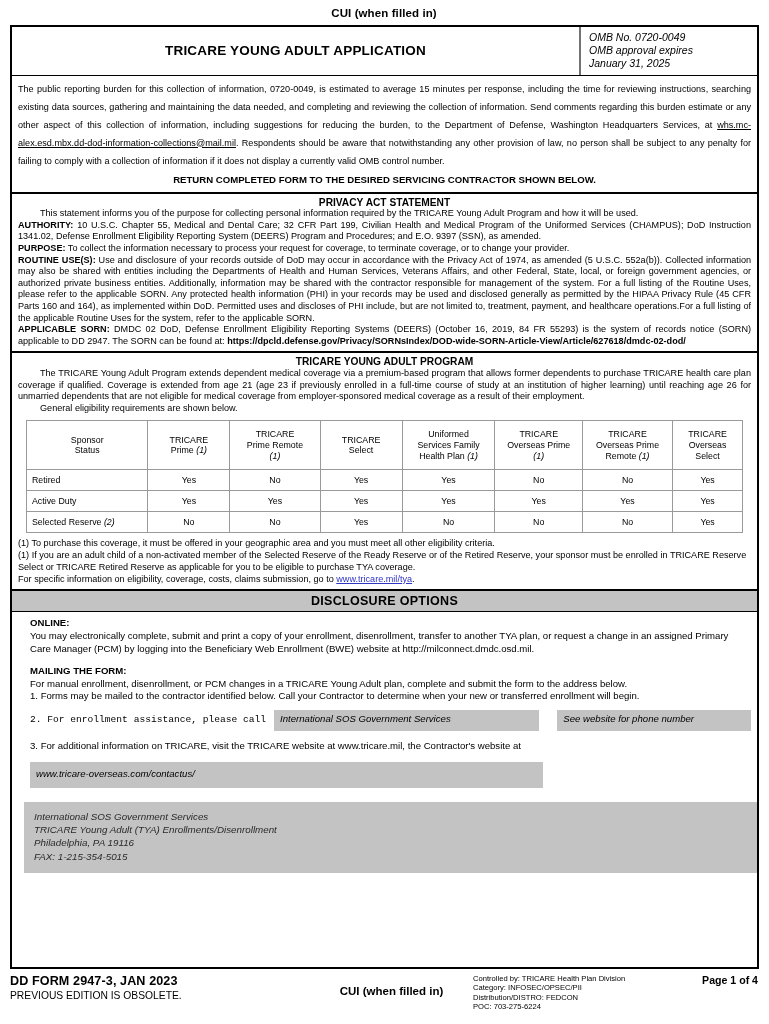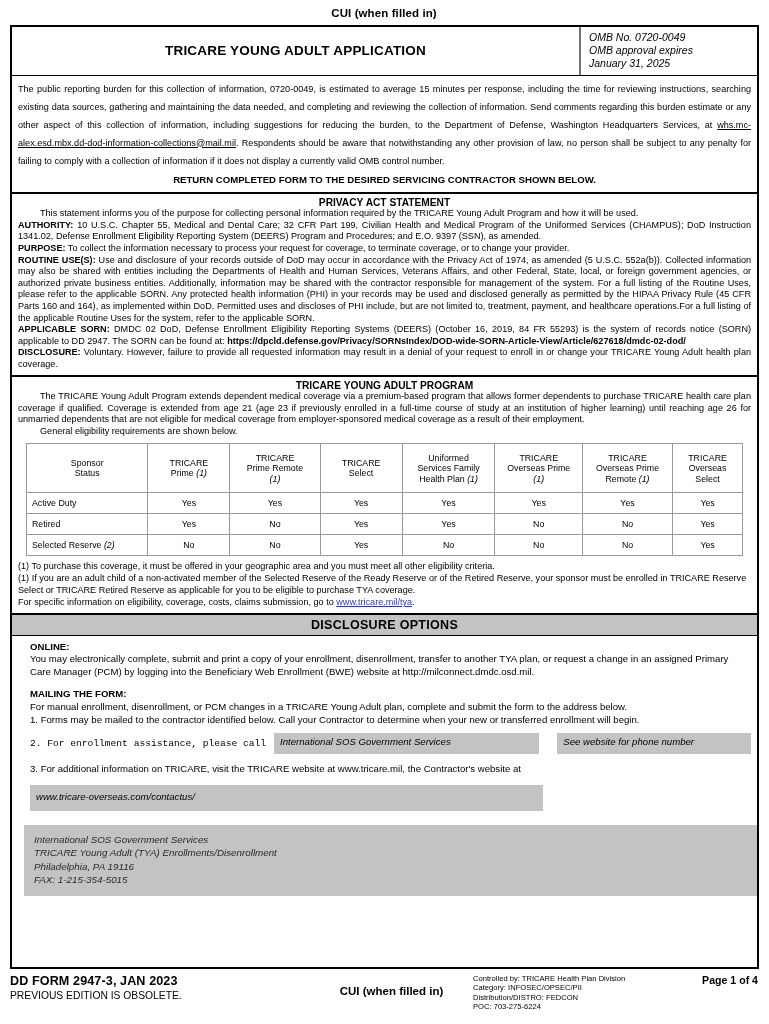--- a/index.html
+++ b/index.html
@@ -287,21 +287,20 @@
       <div class="return-line">RETURN COMPLETED FORM TO THE DESIRED SERVICING CONTRACTOR SHOWN BELOW.</div>
     </div>
 
     <div class="privacy">
       <div class="sec-head">PRIVACY ACT STATEMENT</div>
       <p class="indent">This statement informs you of the purpose for collecting personal information required by the TRICARE Young Adult Program and how it will be used.</p>
       <p><span class="b">AUTHORITY:</span><span> 10 U.S.C. Chapter 55, Medical and Dental Care; 32 CFR Part 199, Civilian Health and Medical Program of the Uniformed Services (CHAMPUS); DoD Instruction 1341.02, Defense Enrollment Eligibility Reporting System (DEERS) Program and Procedures; and E.O. 9397 (SSN), as amended.</span></p>
       <p><span class="b">PURPOSE:</span><span> To collect the information necessary to process your request for coverage, to terminate coverage, or to change your provider.</span></p>
       <p><span class="b">ROUTINE USE(S):</span><span> Use and disclosure of your records outside of DoD may occur in accordance with the Privacy Act of 1974, as amended (5 U.S.C. 552a(b)). Collected information may also be shared with entities including the Departments of Health and Human Services, Veterans Affairs, and other Federal, State, local, or foreign government agencies, or authorized private business entities. Additionally, information may be shared with the contractor responsible for management of the system. For a full listing of the Routine Uses, please refer to the applicable SORN. Any protected health information (PHI) in your records may be used and disclosed generally as permitted by the HIPAA Privacy Rule (45 CFR Parts 160 and 164), as implemented within DoD. Permitted uses and discloses of PHI include, but are not limited to, treatment, payment, and healthcare operations.For a full listing of the applicable Routine Uses for the system, refer to the applicable SORN.</span></p>
       <p><span class="b">APPLICABLE SORN:</span><span> DMDC 02 DoD, Defense Enrollment Eligibility Reporting Systems (DEERS) (October 16, 2019, 84 FR 55293) is the system of records notice (SORN) applicable to DD 2947. The SORN can be found at: </span><span class="b">https://dpcld.defense.gov/Privacy/SORNsIndex/DOD-wide-SORN-Article-View/Article/627618/dmdc-02-dod/</span></p>
-      <p><span class="b">DISCLOSURE:</span><span> Voluntary. However, failure to provide all requested information may result in a denial of your request to enroll in or change your TRICARE Young Adult health plan coverage.</span></p>
     </div>
 
     <div class="tya">
       <div class="sec-head">TRICARE YOUNG ADULT PROGRAM</div>
       <p class="indent">The TRICARE Young Adult Program extends dependent medical coverage via a premium-based program that allows former dependents to purchase TRICARE health care plan coverage if qualified. Coverage is extended from age 21 (age 23 if previously enrolled in a full-time course of study at an institution of higher learning) until reaching age 26 for unmarried dependents that are not eligible for medical coverage from employer-sponsored medical coverage as a result of their employment.</p>
       <p class="indent">General eligibility requirements are shown below.</p>
     </div>
 
     <div class="tbl-wrap">
       <table class="elig">
@@ -312,37 +311,37 @@
               <th style="width: 12.6%;">TRICARE<br>Prime Remote<br><span class="it">(1)</span></th>
               <th style="width: 11.4%;">TRICARE<br>Select</th>
               <th style="width: 13%;">Uniformed<br>Services Family<br>Health Plan <span class="it">(1)</span></th>
               <th style="width: 12.2%;">TRICARE<br>Overseas Prime<br><span class="it">(1)</span></th>
               <th style="width: 12.6%;">TRICARE<br>Overseas Prime<br>Remote <span class="it">(1)</span></th>
               <th style="width: 9.6%;">TRICARE<br>Overseas<br>Select</th>
             </tr>
         </thead>
         <tbody id="body-rows">
             <tr>
-              <td class="first">Active Duty</td>
-              <td>Yes</td>
-              <td>Yes</td>
-              <td>Yes</td>
-              <td>Yes</td>
-              <td>Yes</td>
-              <td>Yes</td>
+              <td class="first">Retired</td>
+              <td>Yes</td>
+              <td>No</td>
+              <td>Yes</td>
+              <td>Yes</td>
+              <td>No</td>
+              <td>No</td>
               <td>Yes</td>
             </tr>
             <tr>
-              <td class="first">Retired</td>
-              <td>Yes</td>
-              <td>No</td>
-              <td>Yes</td>
-              <td>Yes</td>
-              <td>No</td>
-              <td>No</td>
+              <td class="first">Active Duty</td>
+              <td>Yes</td>
+              <td>Yes</td>
+              <td>Yes</td>
+              <td>Yes</td>
+              <td>Yes</td>
+              <td>Yes</td>
               <td>Yes</td>
             </tr>
             <tr>
               <td class="first">Selected Reserve <span class="it">(2)</span></td>
               <td>No</td>
               <td>No</td>
               <td>Yes</td>
               <td>No</td>
               <td>No</td>
               <td>No</td>

